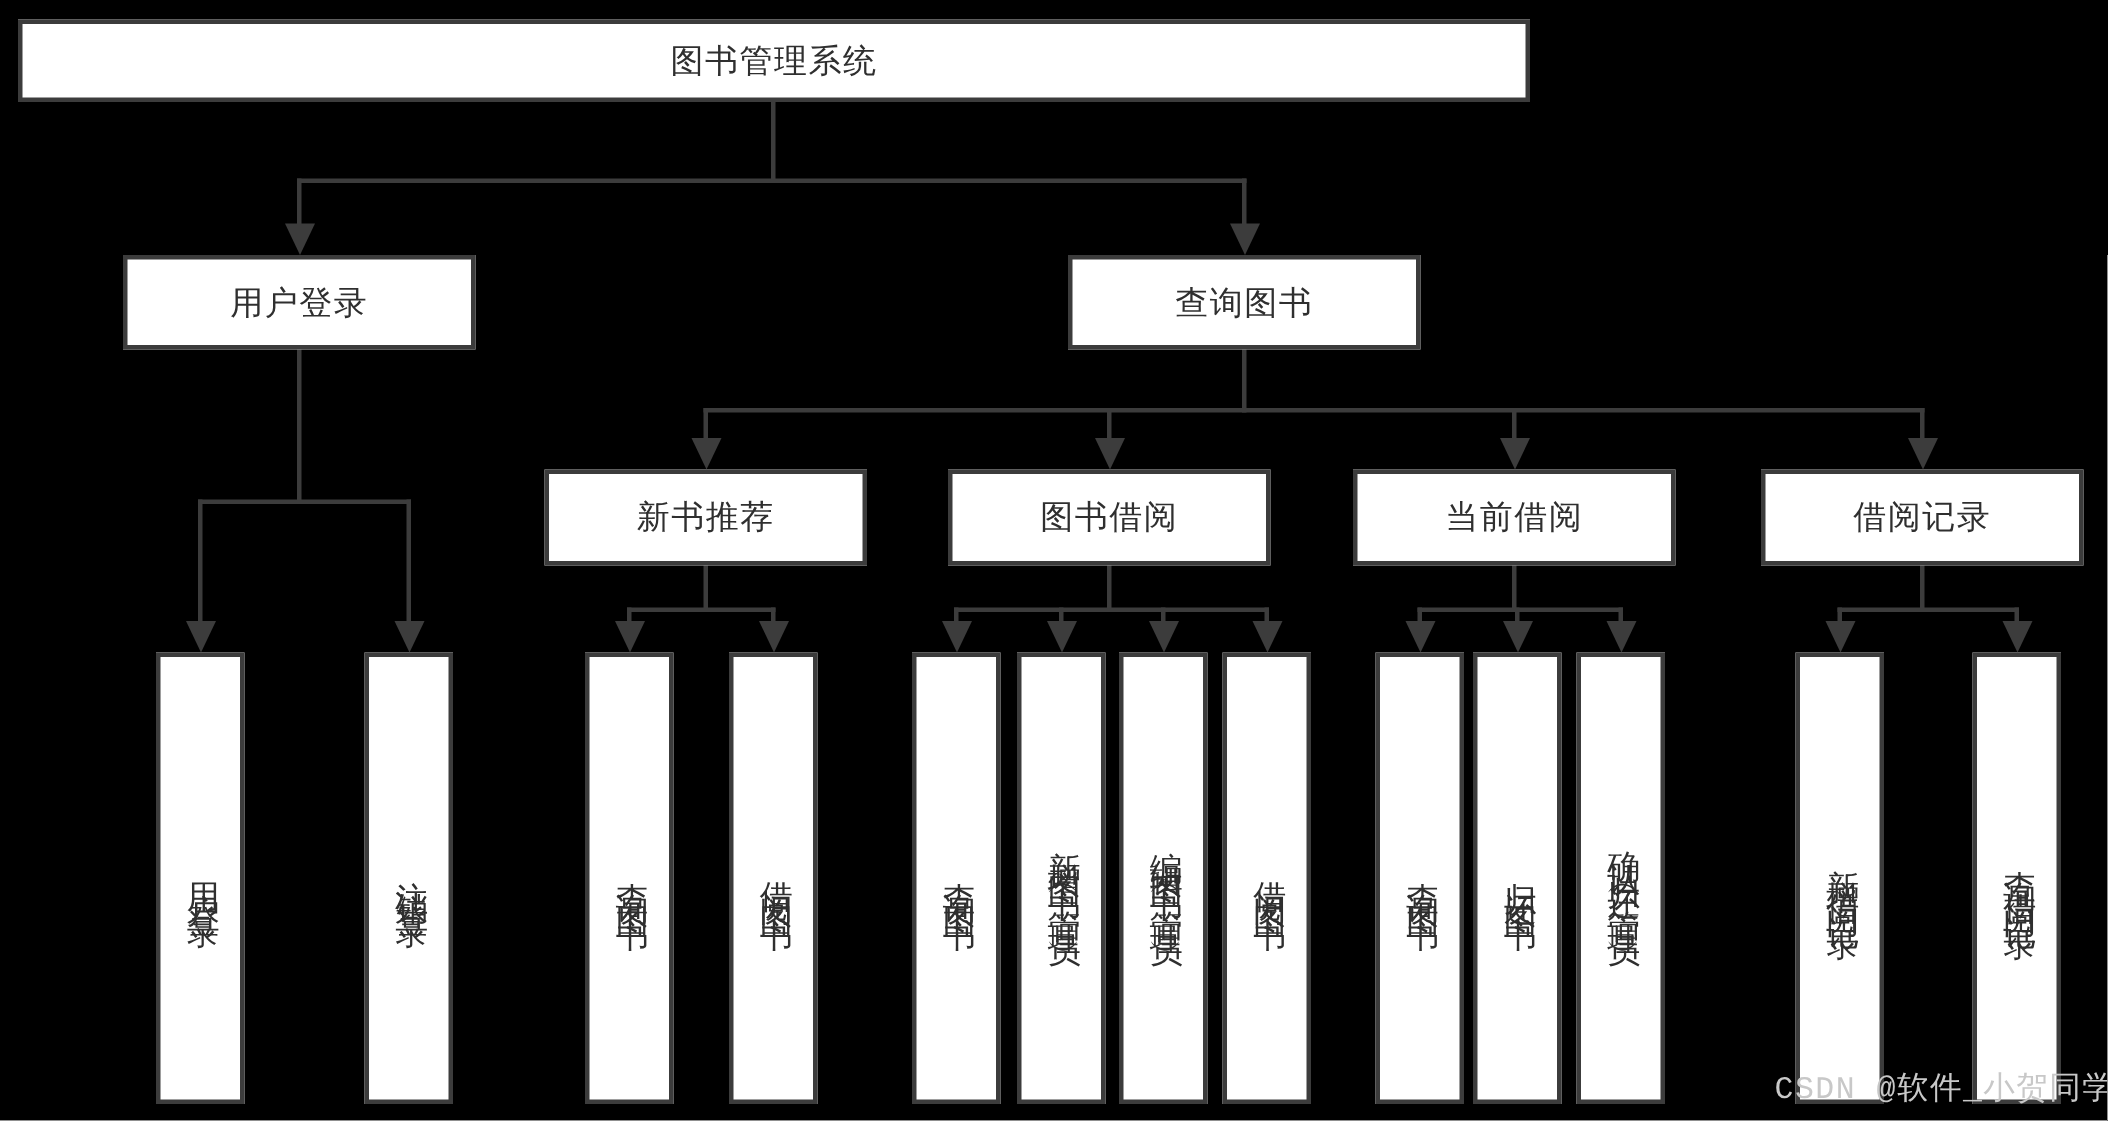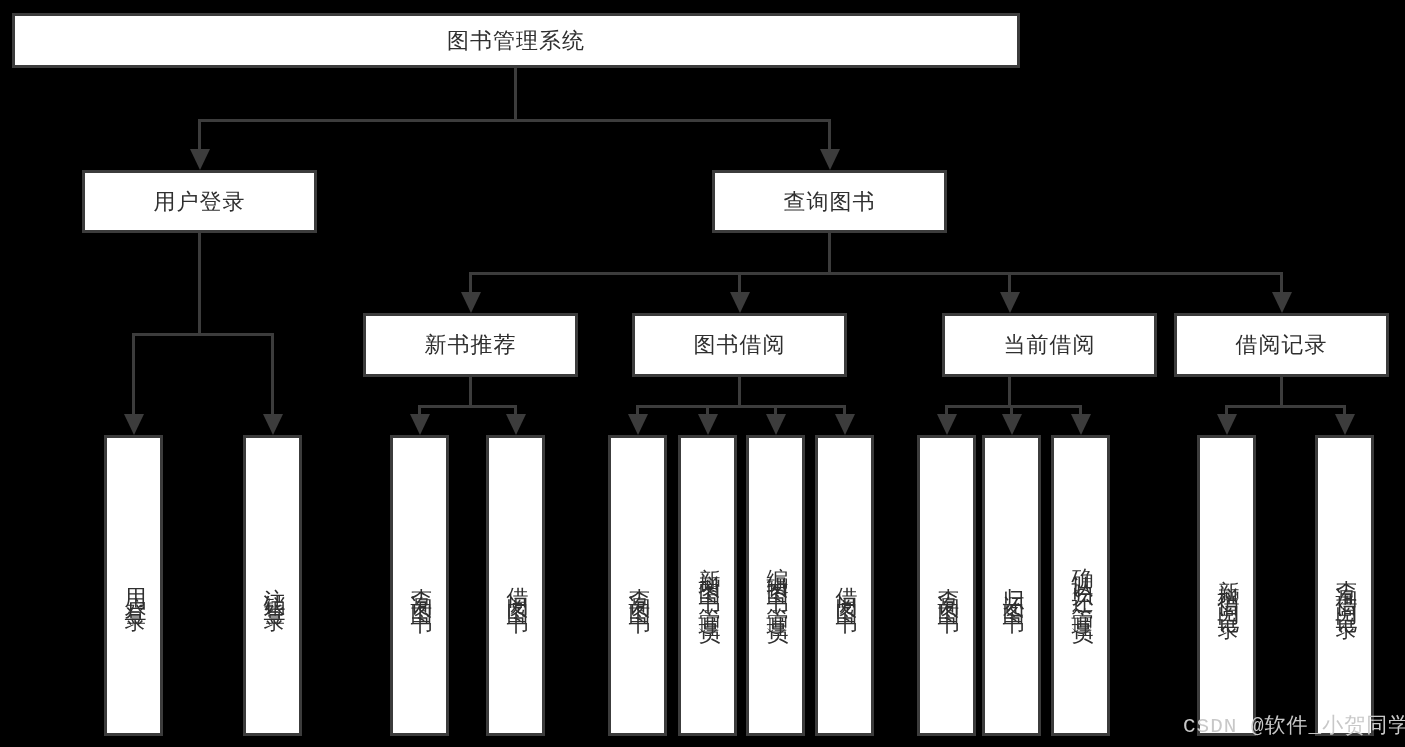--- a/index.html
+++ b/index.html
@@ -89,21 +89,21 @@
     <div class="vl" style="left:738px; top:272px; height:22px;"></div>
     <div class="arr" style="left:730px; top:292px;"></div>
     <div class="vl" style="left:1008px; top:272px; height:22px;"></div>
     <div class="arr" style="left:1000px; top:292px;"></div>
     <div class="vl" style="left:1280px; top:272px; height:22px;"></div>
     <div class="arr" style="left:1272px; top:292px;"></div>
   </div>
 
   <div class="box" style="left:632px; top:313px; width:215px; height:64px;">图书借阅</div>
   <div class="box" style="left:363px; top:313px; width:215px; height:64px;">新书推荐</div>
-  <div class="box" style="left:902px; top:313px; width:215px; height:64px;margin-left:40px;">当前借阅</div>
+  <div class="box" style="left:902px; top:313px; width:215px; height:64px;">当前借阅</div>
   <div class="box" style="left:1174px; top:313px; width:215px; height:64px;">借阅记录</div>
 
   <div>
     <div class="vl" style="left:469px; top:376px; height:31px;"></div>
     <div class="hl" style="left:418px; top:405px; width:99px;"></div>
     <div class="vl" style="left:418px; top:405px; height:12px;"></div>
     <div class="arr" style="left:410px; top:414px;"></div>
     <div class="vl" style="left:514px; top:405px; height:12px;"></div>
     <div class="arr" style="left:506px; top:414px;"></div>
   </div>

